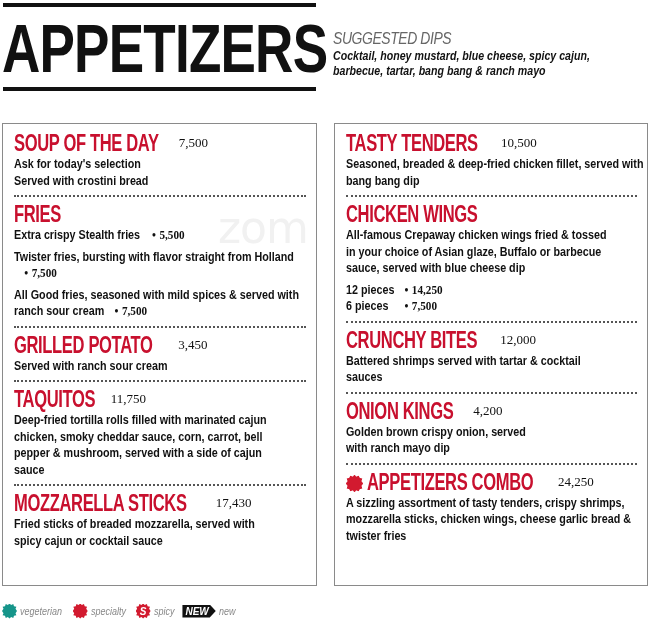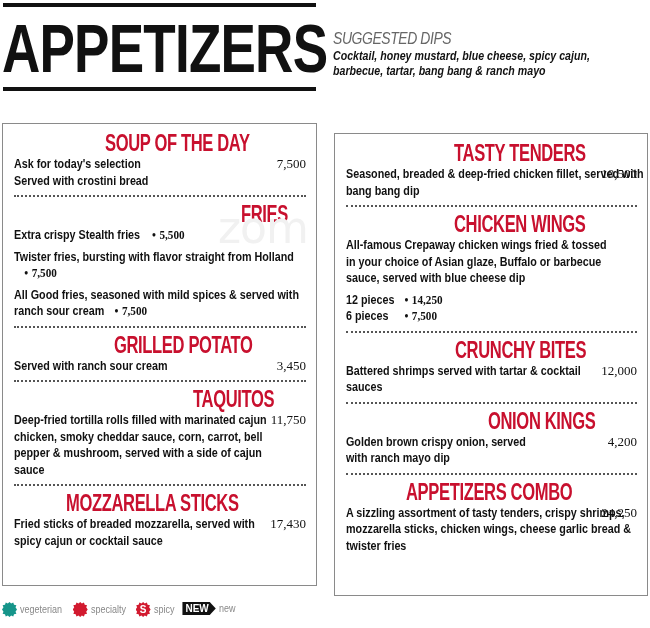--- a/index.html
+++ b/index.html
@@ -25,25 +25,25 @@
     margin-top: 1px; font-family: "Liberation Sans", sans-serif; font-weight: bold;
     font-size: 12.5px; line-height: 15px; color: #111;
     transform: scaleX(0.85); transform-origin: left top; width: 360px;
   }
 
   .panel {
     position: absolute; top: 123px; height: 463px;
     border: 1.5px solid #8a8a8a; background: #fff; padding: 6px 10px 0 11px;
   }
   .panel.left { left: 2px; width: 315px; }
-  .panel.right { left: 334px; width: 314px; margin-top: 10px; }
+  .panel.right { left: 334px; width: 314px; }
 
   .item { padding: 0 0 6px 0; }
   .item + .item { border-top: 2px dotted #555; padding-top: 4px; }
-  .item-head { display: flex; align-items: flex-end; white-space: nowrap; height: 26px; flex-direction: column; }
+  .item-head { display: flex; align-items: center; white-space: nowrap; height: 26px; }
   .item-name {
     font-family: "Liberation Sans", sans-serif; font-weight: bold; font-size: 23px;
     color: #c8102e; letter-spacing: -0.5px; line-height: 26px;
     transform: scaleX(0.72); transform-origin: left bottom; display: inline-block;
   }
   .price {
     font-family: "Liberation Serif", serif; font-size: 13px; color: #111;
     line-height: 16px; display: inline-block;
   }
   .desc {
@@ -57,21 +57,21 @@
     background: #d21a2f; border-radius: 50%;
     box-shadow: 0 0 0 1.5px #d21a2f;
     clip-path: polygon(50% 0%,61% 10%,75% 4%,80% 18%,96% 21%,90% 35%,100% 50%,90% 65%,96% 79%,80% 82%,75% 96%,61% 90%,50% 100%,39% 90%,25% 96%,20% 82%,4% 79%,10% 65%,0% 50%,10% 35%,4% 21%,20% 18%,25% 4%,39% 10%);
   }
 
   .watermark {
     position: absolute; left: 218px; top: 202px; font-family: "DejaVu Sans", sans-serif;
     font-size: 44px; color: #f1f1f1; letter-spacing: -1px; pointer-events: none;
   }
 
-  .legend { position: absolute; left: 2px; top: 602px; display: flex; align-items: flex-start; height: 18px; }
+  .legend { position: absolute; left: 2px; top: 602px; display: flex; align-items: center; height: 18px; font-style: italic; }
   .legend-item { display: flex; align-items: center; margin-right: 6px; }
   .legend-label { font-family: "Liberation Sans", sans-serif; font-size: 10px; color: #888; margin-left: 3px; transform: scaleX(0.9); transform-origin: left center; }
   .seal {
     width: 15px; height: 15px; display: inline-block; position: relative;
     clip-path: polygon(50% 0%,61% 10%,75% 4%,80% 18%,96% 21%,90% 35%,100% 50%,90% 65%,96% 79%,80% 82%,75% 96%,61% 90%,50% 100%,39% 90%,25% 96%,20% 82%,4% 79%,10% 65%,0% 50%,10% 35%,4% 21%,20% 18%,25% 4%,39% 10%);
   }
   .seal.veg { background: #16958a; }
   .seal.spec { background: #d21a2f; }
   .seal.spicy { background: #d21a2f; color: #fff; font-size: 10px; font-weight: bold; text-align: center; line-height: 15px; font-family: "Liberation Sans", sans-serif; }
   .new-tag {

